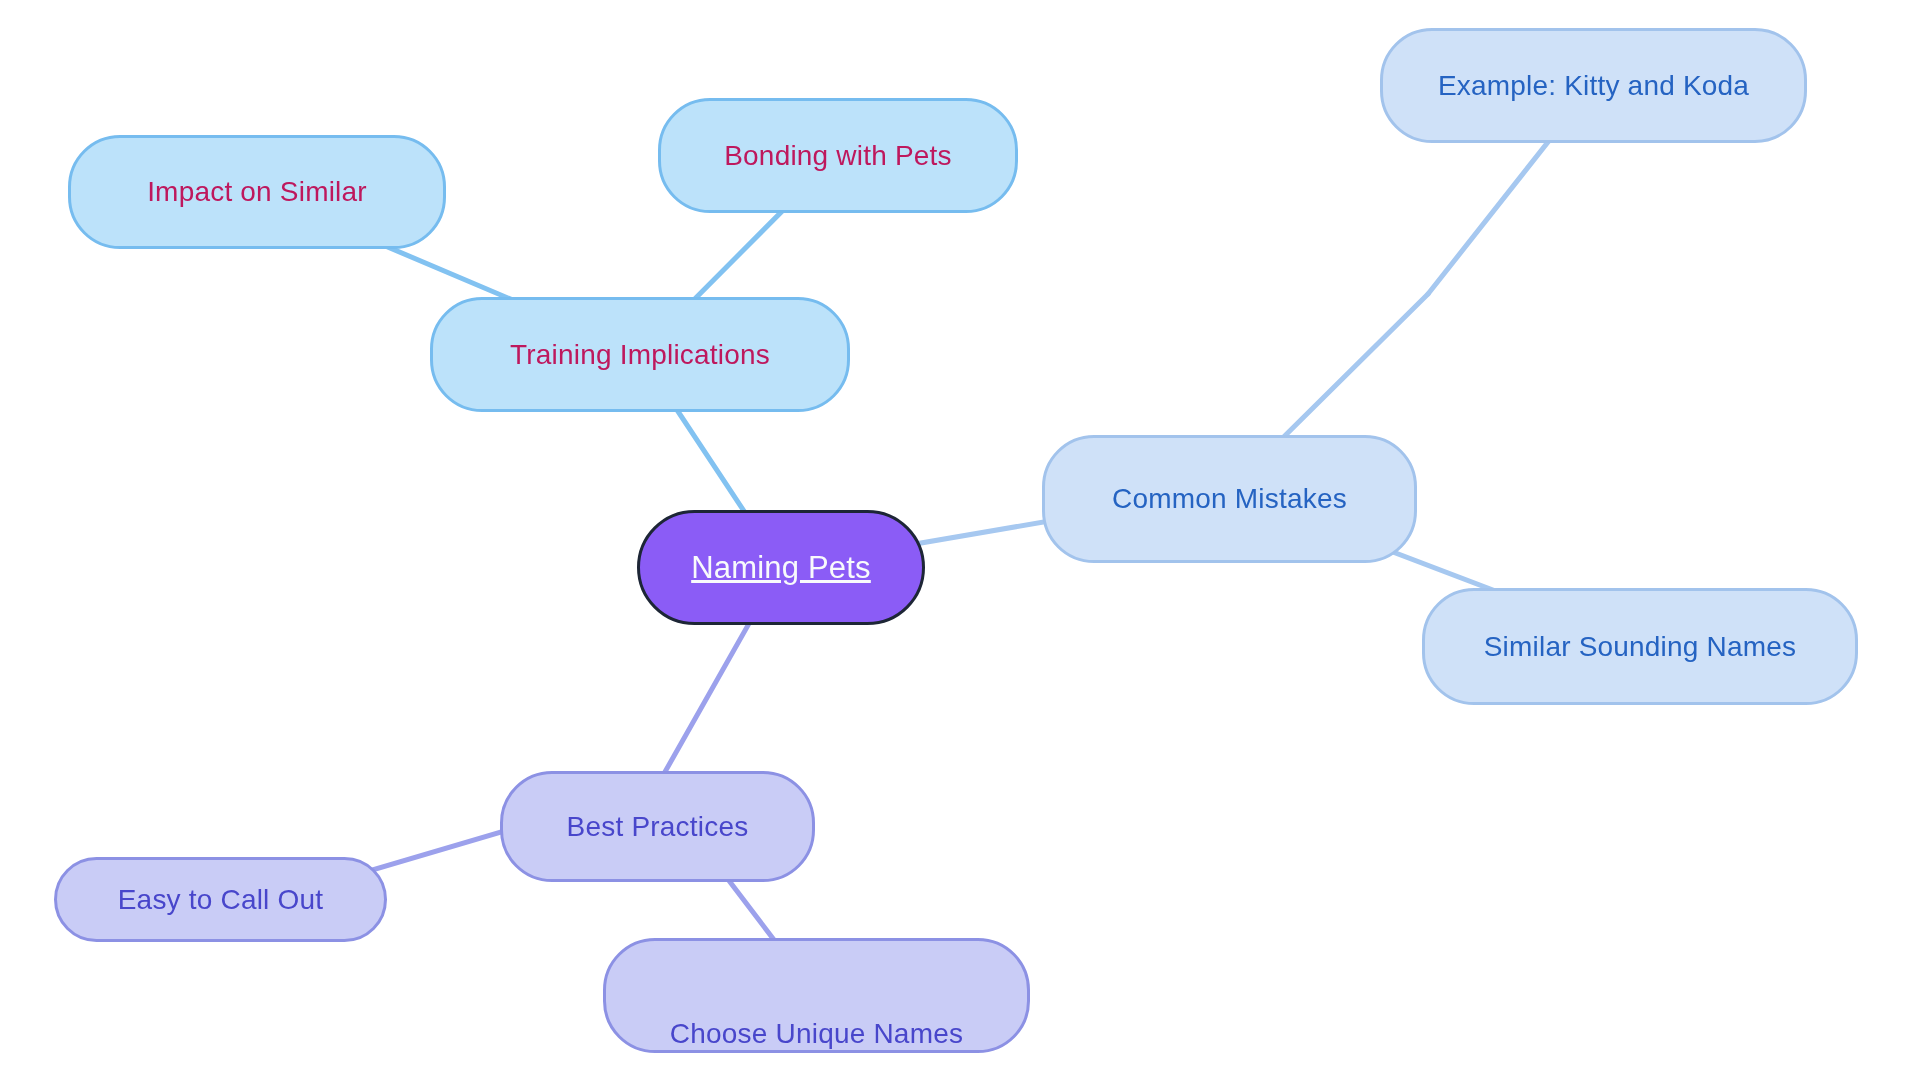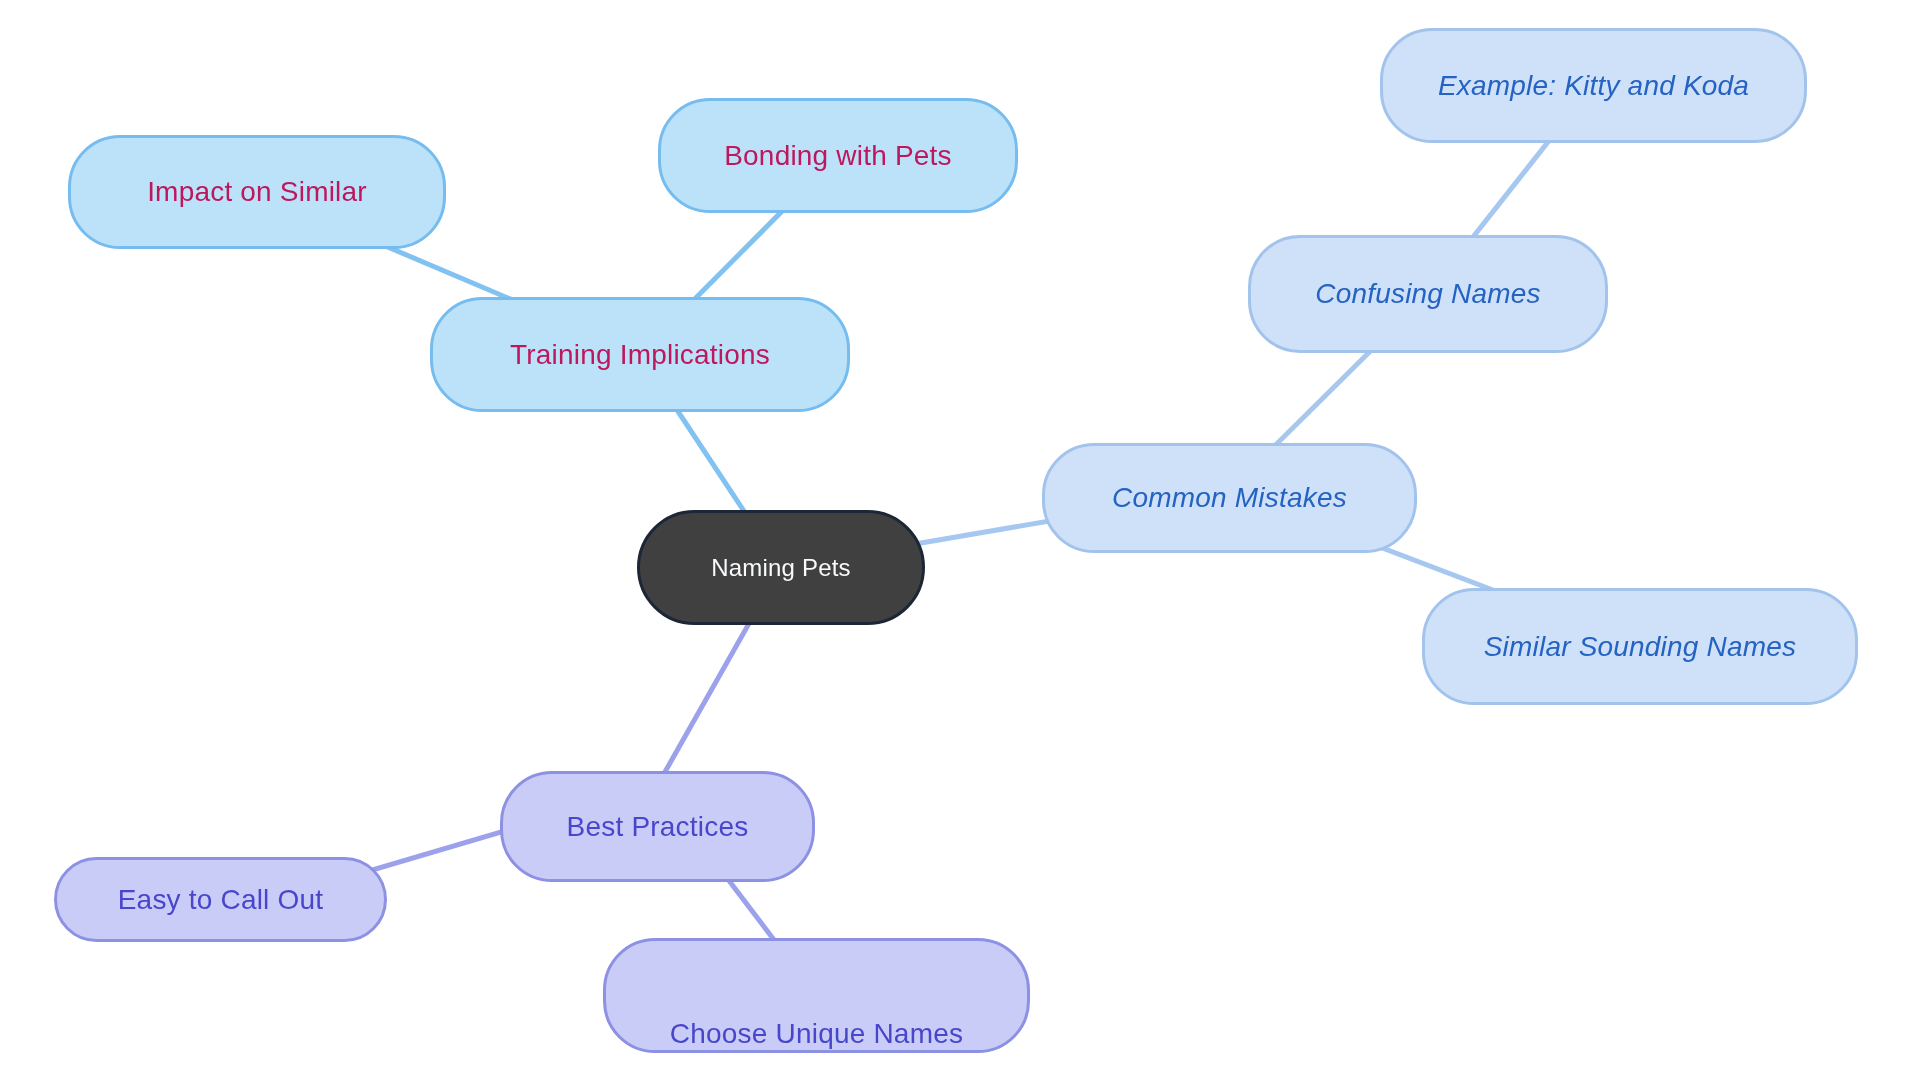--- a/index.html
+++ b/index.html
@@ -30,36 +30,36 @@
     align-items: center;
     justify-content: center;
     border-radius: 52px;
     box-sizing: border-box;
     font-size: 28px;
     letter-spacing: 0.2px;
     white-space: nowrap;
     cursor: pointer;
   }
   .node-root {
-    background: #404040;
+    background: #8b5cf6;
     border: 3px solid #1d2636;
     color: #F8FAFC;
-    font-size: 24px;
+    font-size: 31px;
     border-radius: 58px;
+    text-decoration: underline;
   }
   .node-emotional {
     background: #BCE2FA;
     border: 3px solid #76BCEF;
     color: #be185d;
   }
   .node-mistakes {
     background: #CFE1F8;
     border: 3px solid #A2C3EC;
     color: #2563C2;
-    font-style: italic;
   }
   .node-practices {
     background: #C9CCF6;
     border: 3px solid #8C91E4;
     color: #4846CB;
   }
   .edge-emotional { stroke: #82C2F1; }
   .edge-mistakes  { stroke: #A6C8F0; }
   .edge-practices { stroke: #9CA1EC; }
   .edge {
@@ -95,25 +95,22 @@
   </div>
 
   <div class="node node-emotional" style="left:430px; top:297px; width:420px; height:115px;">
     <span>Training Implications</span>
   </div>
 
   <div class="node node-mistakes" style="left:1380px; top:28px; width:427px; height:115px;">
     <span>Example: Kitty and Koda</span>
   </div>
 
-  <div class="node node-mistakes" style="left:1248px; top:235px; width:360px; height:118px;">
-    <span>Confusing Names</span>
-  </div>
 
-  <div class="node node-mistakes" style="left:1042px; top:435px; width:375px; height:110px;margin-top:8px;">
+  <div class="node node-mistakes" style="left:1042px; top:435px; width:375px; height:128px;">
     <span>Common Mistakes</span>
   </div>
 
   <div class="node node-mistakes" style="left:1422px; top:588px; width:436px; height:117px;">
     <span>Similar Sounding Names</span>
   </div>
 
   <div class="node node-root" style="left:637px; top:510px; width:288px; height:115px;">
     <span>Naming Pets</span>
   </div>

